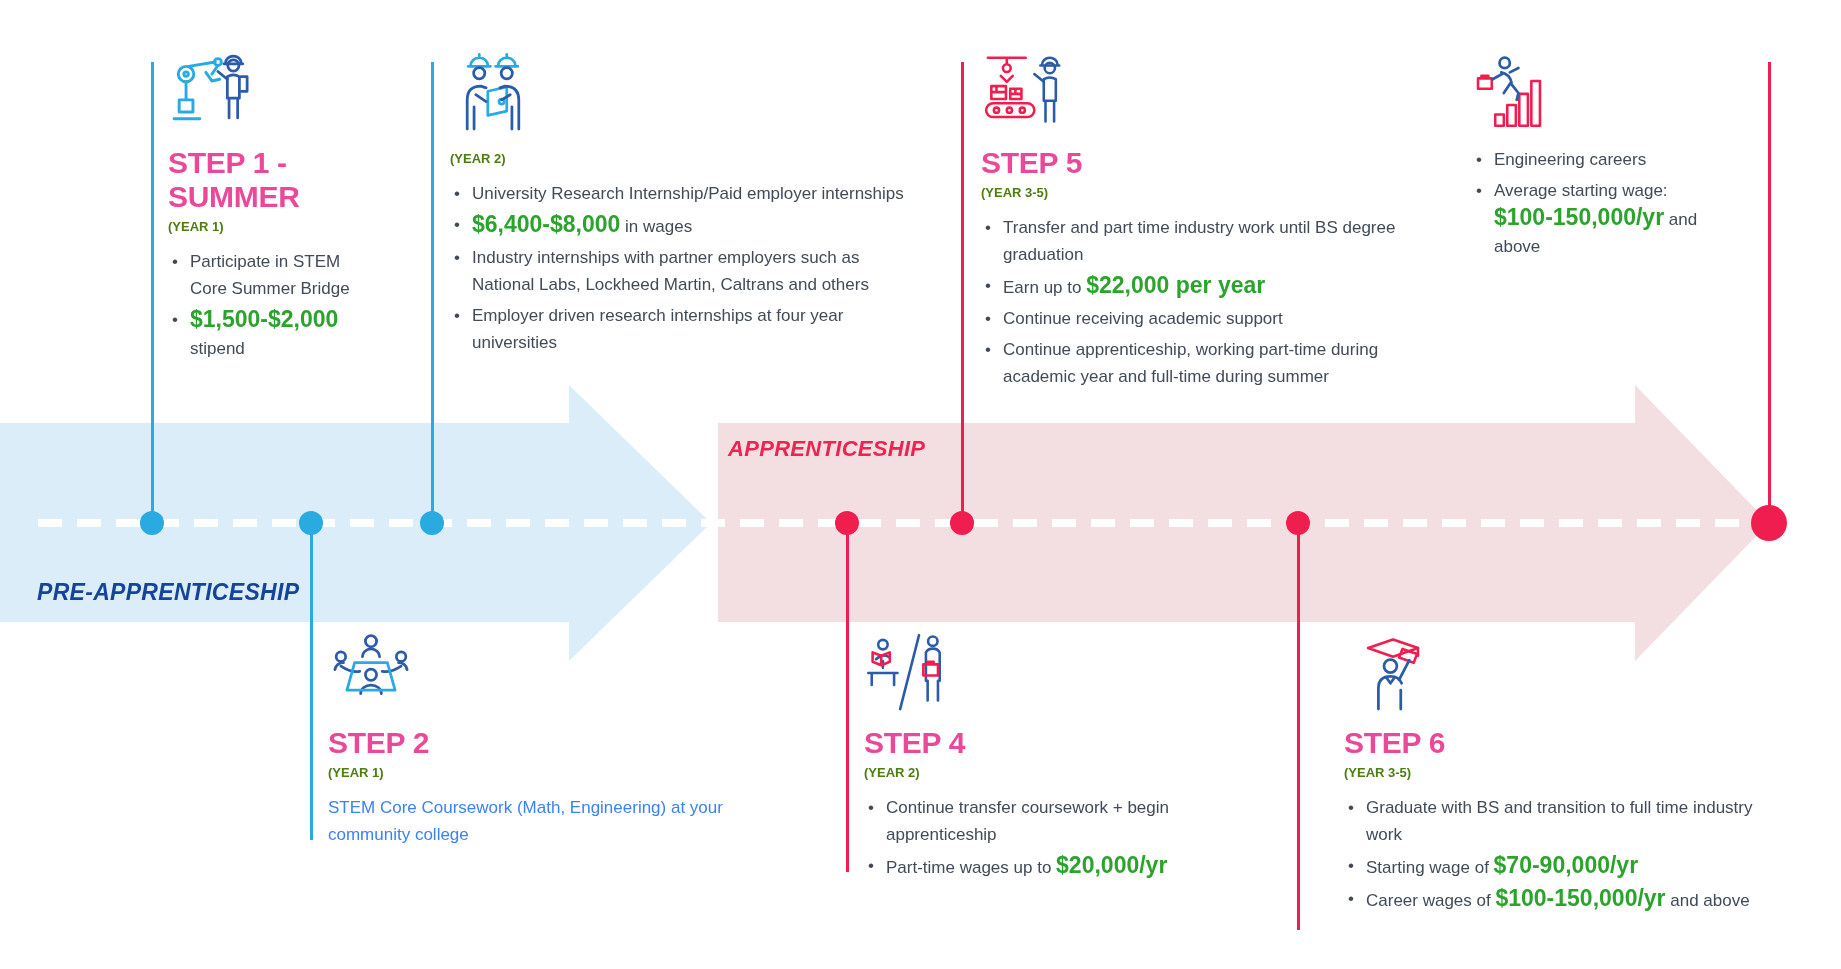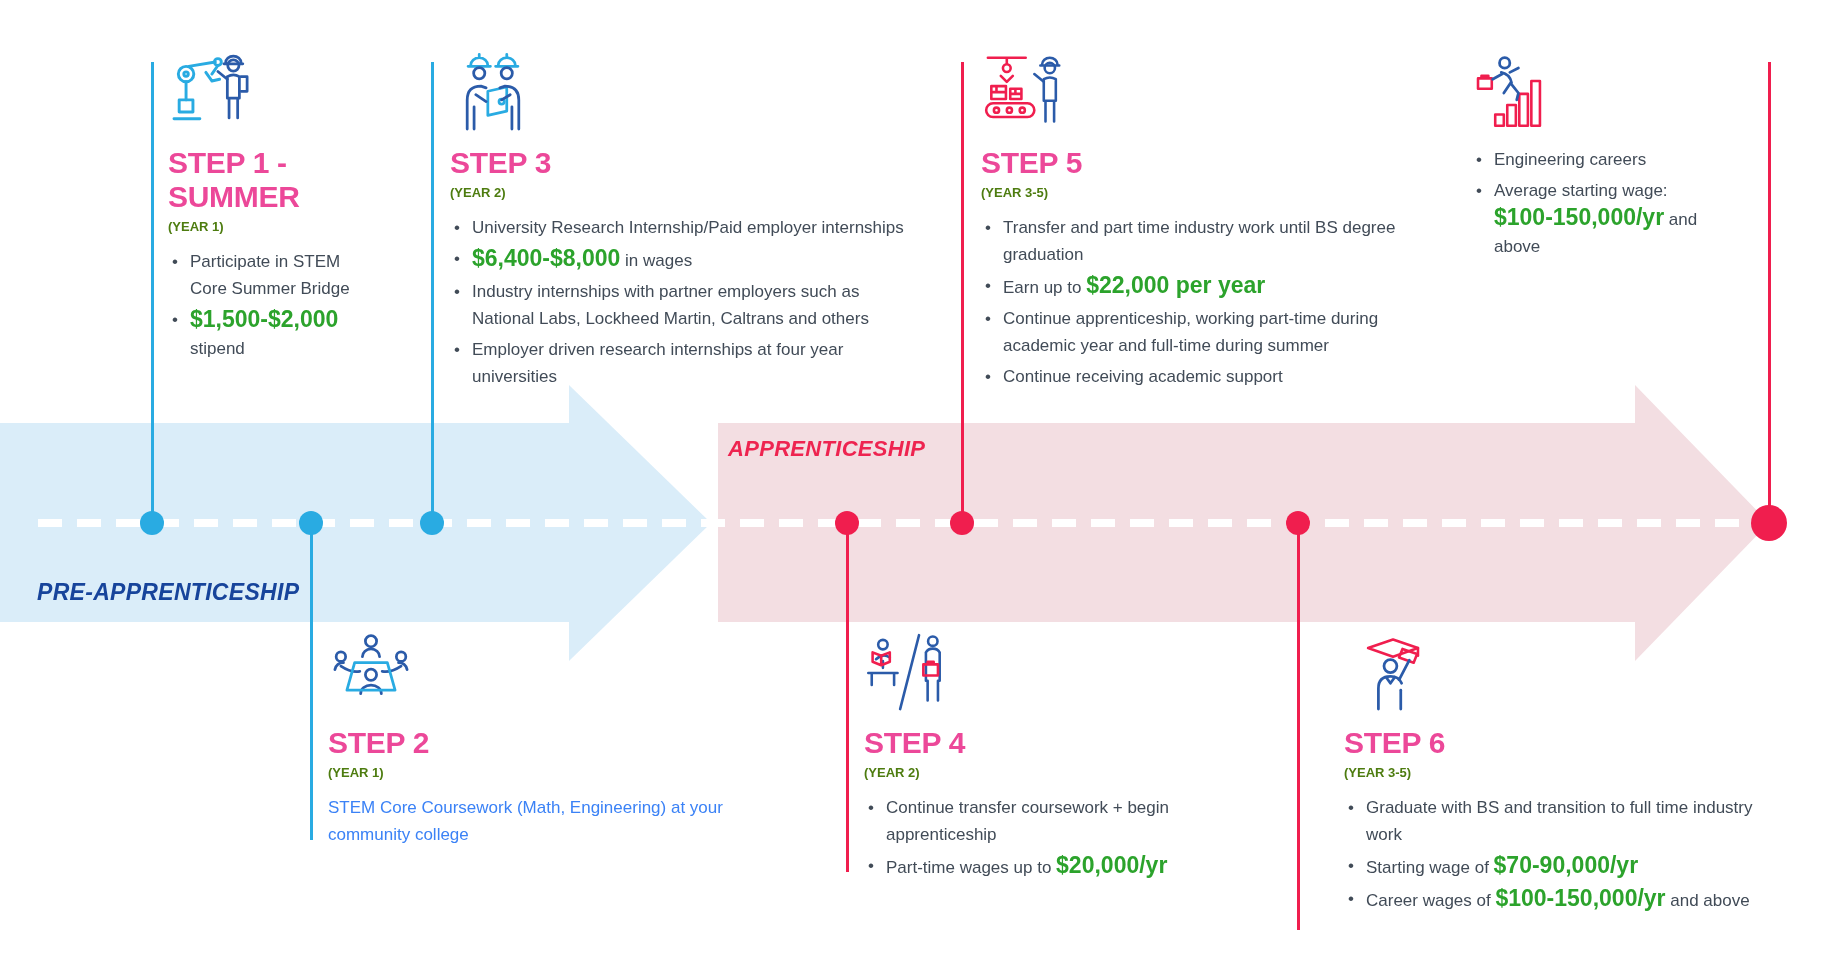--- a/index.html
+++ b/index.html
@@ -127,21 +127,20 @@
             </g>
             <g stroke="#2b5ba9" stroke-width="3.2">
               <circle cx="34" cy="27" r="6.5"></circle>
               <circle cx="66" cy="27" r="6.5"></circle>
               <path d="M20 92 V58 q0 -16 16 -16 l6 2"></path>
               <path d="M80 92 V58 q0 -16 -16 -16 l-6 2"></path>
               <path d="M28 92 V66 M72 92 V66"></path>
               <path d="M30 52 l12 8 M70 52 l-10 6"></path>
             </g>
           </svg></div>
-        <div class="step-title">STEP 3</div>
         <div class="step-year">(YEAR 2)</div>
         <ul class="bullets">
           <li><span>University Research Internship/Paid employer internships</span></li>
           <li><span class="money">$6,400-$8,000</span><span> in wages</span></li>
           <li><span>Industry internships with partner employers such as National Labs, Lockheed Martin, Caltrans and others</span></li>
           <li><span>Employer driven research internships at four year universities</span></li>
         </ul>
       </div>
       <div class="step-block" style="left: 864px; top: 630px; width: 400px;">
         <div class="icon-box"><svg viewBox="0 0 100 100" width="86" height="86" fill="none" stroke-linecap="round" stroke-linejoin="round">
@@ -184,22 +183,22 @@
               <path d="M71 17 a9 8 0 0 1 18 0 M69 18 h22"></path>
               <path d="M73 34 q7 -4 14 0 M73 34 v25 m14 -25 v25 M73 59 h14 M75 59 v24 m10 -24 v24"></path>
               <path d="M73 37 L62 28"></path>
             </g>
           </svg></div>
         <div class="step-title">STEP 5</div>
         <div class="step-year">(YEAR 3-5)</div>
         <ul class="bullets">
           <li><span>Transfer and part time industry work until BS degree graduation</span></li>
           <li><span>Earn up to </span><span class="money">$22,000 per year</span></li>
+          <li><span>Continue receiving academic support</span></li>
           <li><span>Continue apprenticeship, working part-time during academic year and full-time during summer</span></li>
-          <li><span>Continue receiving academic support</span></li>
         </ul>
       </div>
       <div class="step-block" style="left: 1344px; top: 630px; width: 440px;">
         <div class="icon-box"><svg viewBox="0 0 100 100" width="86" height="86" fill="none" stroke-linecap="round" stroke-linejoin="round">
             <g stroke="#f01e4e" stroke-width="3">
               <path d="M28 21 L57 11 L86 21 L57 31 z"></path>
               <path d="M86 21 v9"></path>
               <path d="M68 22 l17 6 -4 10 -17 -6 z"></path>
             </g>
             <g stroke="#2b5ba9" stroke-width="3.2">

